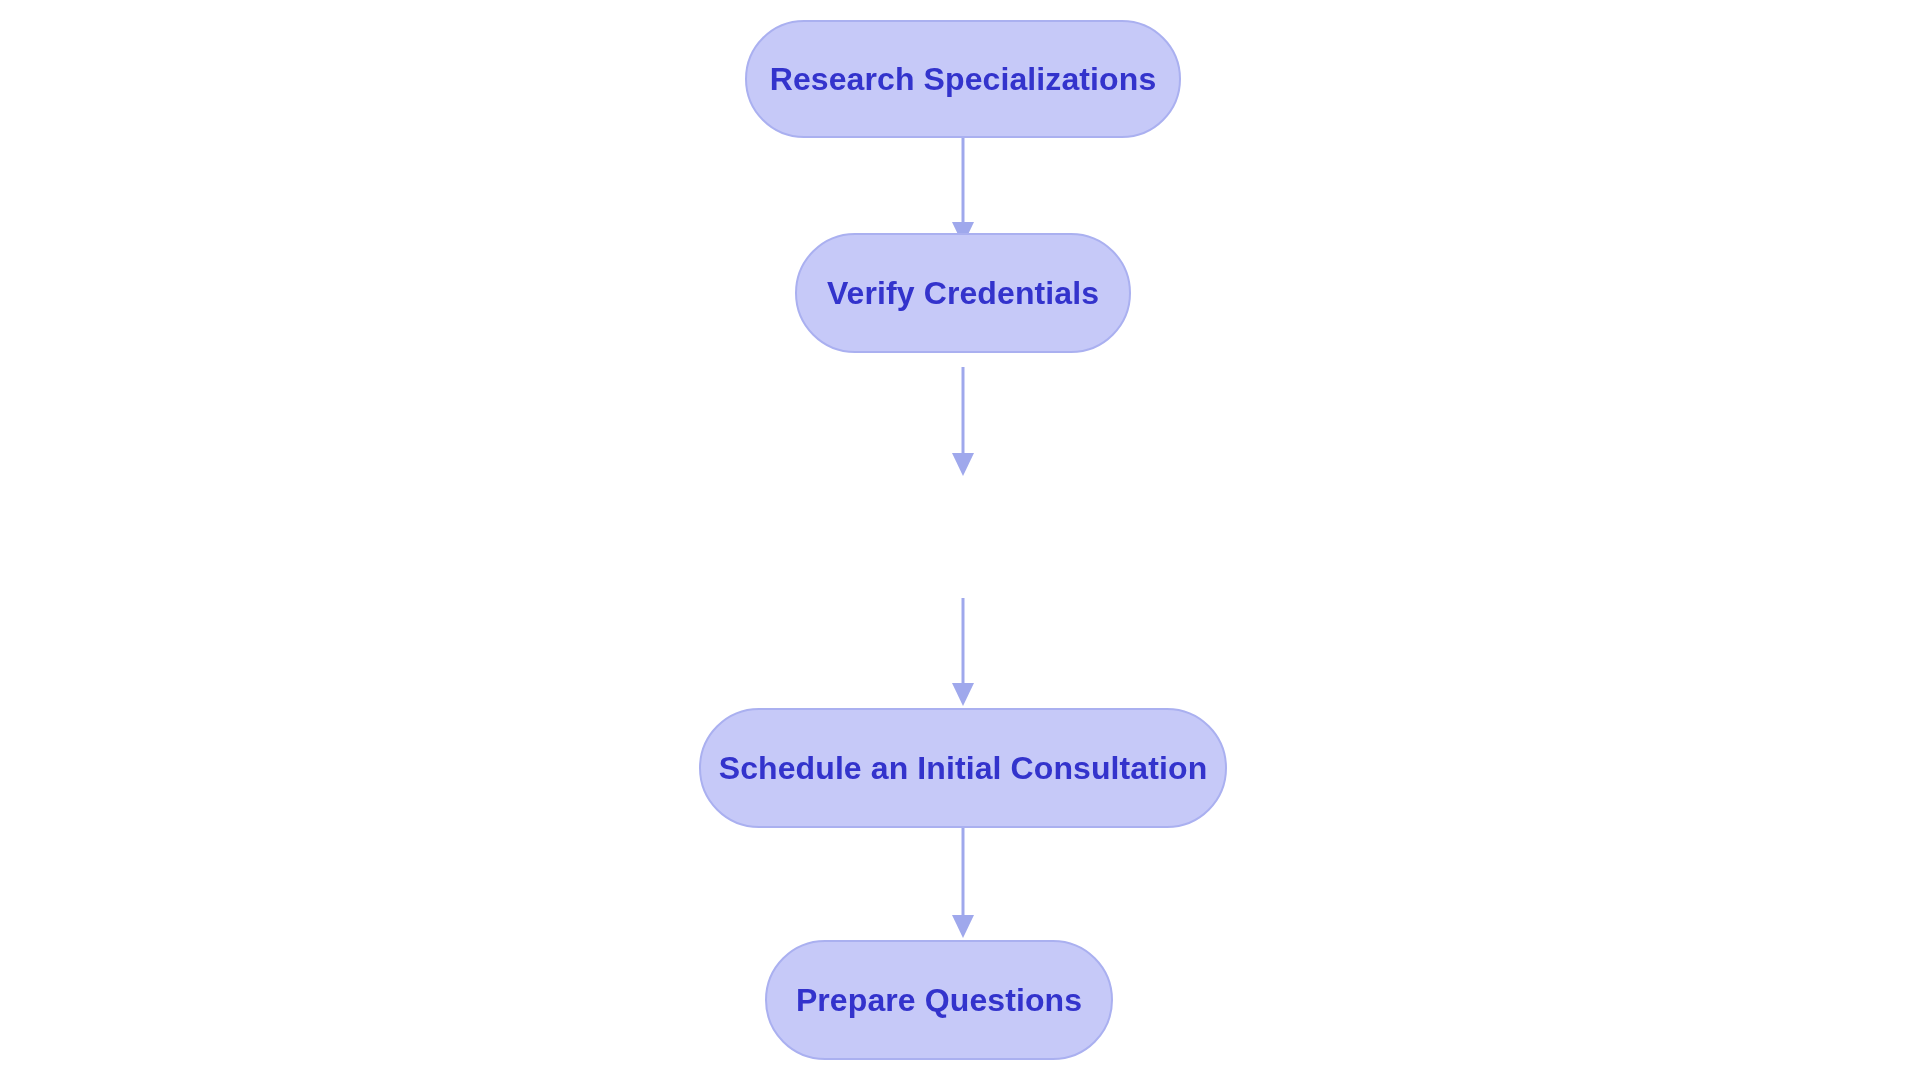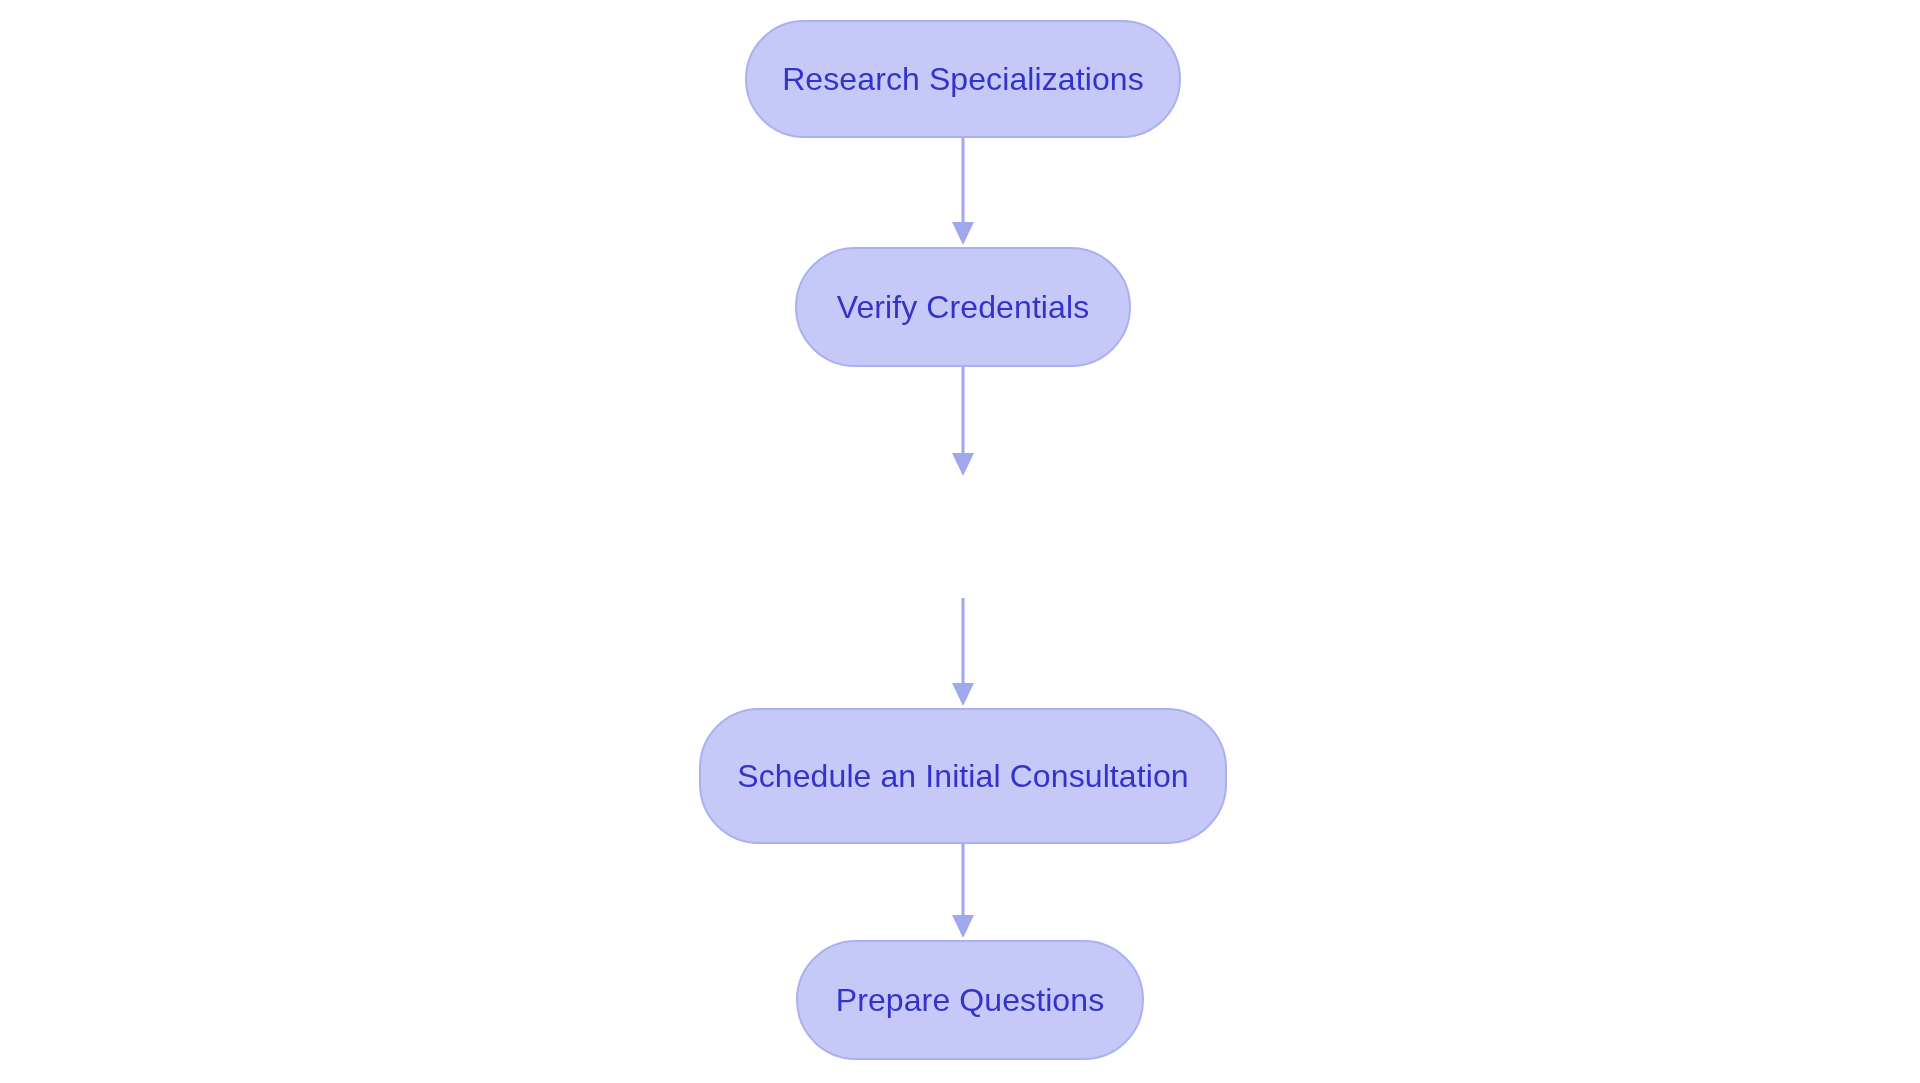--- a/index.html
+++ b/index.html
@@ -31,21 +31,21 @@
     background: #c6c9f8;
     border: 2px solid #aab0f0;
     border-radius: 60px;
     transform: translateX(-50%);
     white-space: nowrap;
   }
 
   .flow-node .node-label {
     font-family: "Liberation Sans", "DejaVu Sans", sans-serif;
     font-size: 32px;
-    font-weight: 400;
+    font-weight: 700;
     color: #3333cc;
     letter-spacing: 0.1px;
     line-height: 1;
     user-select: none;
   }
 
   .flow-edge {
     position: absolute;
     transform: translateX(-50%);
     overflow: visible;
@@ -86,26 +86,26 @@
     <svg width="40" height="112" viewBox="0 0 40 112" xmlns="http://www.w3.org/2000/svg">
       <line x1="20" y1="0" x2="20" y2="89" stroke="#9fa8ec" stroke-width="3"></line>
       <polygon points="9,87 31,87 20,110" fill="#9fa8ec"></polygon>
     </svg>
   </div>
 
   <div class="flow-node" style="left:963px; top:20px; width:436px; height:118px;">
     <span class="node-label">Research Specializations</span>
   </div>
 
-  <div class="flow-node" style="left:963px; top:247px; width:336px; height:120px;">
+  <div class="flow-node" style="left:963px; top:233px; width:336px; height:120px;">
     <span class="node-label">Verify Credentials</span>
   </div>
 
 
-  <div class="flow-node" style="left:963px; top:708px; width:528px; height:136px;">
+  <div class="flow-node" style="left:963px; top:708px; width:528px; height:120px;">
     <span class="node-label">Schedule an Initial Consultation</span>
   </div>
 
-  <div class="flow-node" style="left:970px; top:940px; width:348px; height:120px;">
+  <div class="flow-node" style="left:939px; top:940px; width:348px; height:120px;">
     <span class="node-label">Prepare Questions</span>
   </div>
 
 </div>
 
 </body></html>

